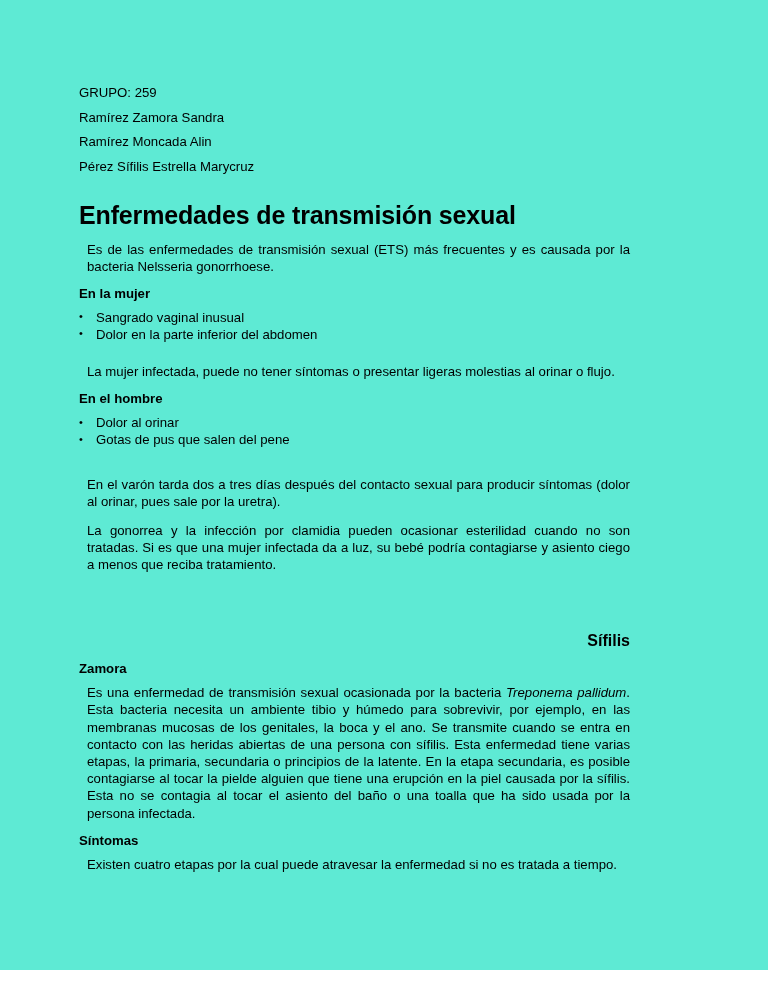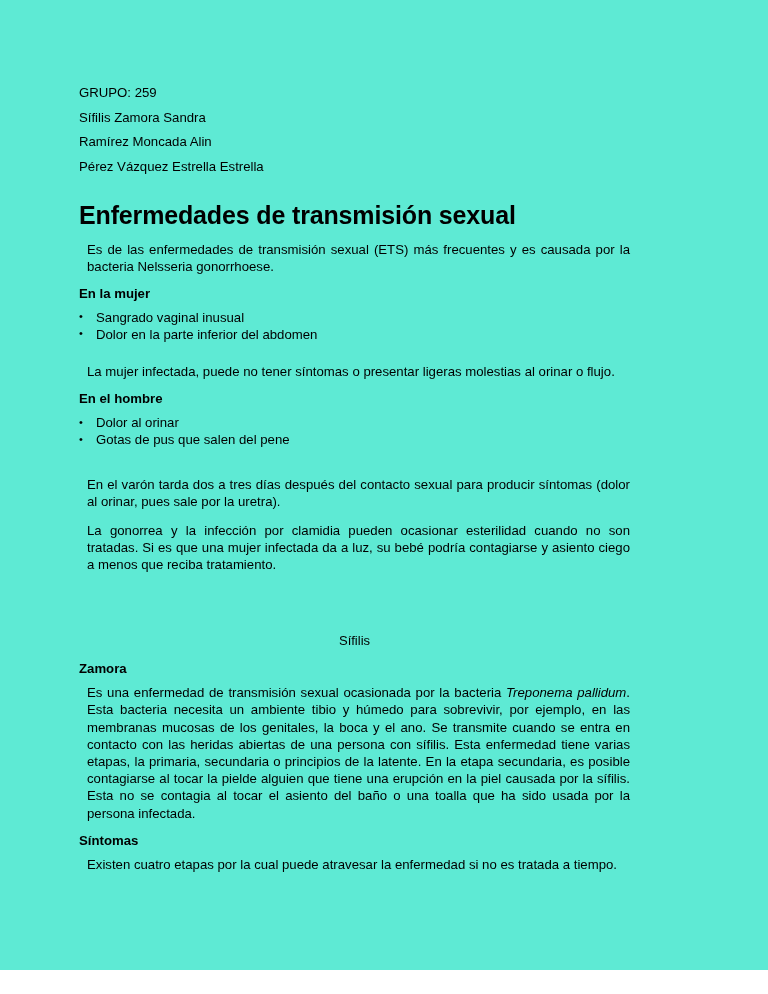--- a/index.html
+++ b/index.html
@@ -40,25 +40,25 @@
   
   .title-main {
     font-size: 25px;
     font-weight: bold;
     line-height: 29px;
     letter-spacing: -0.15px;
     margin: 26px 0 11px 0;
     text-align: left;
   }
   .title-section {
-    font-size: 13px;
-    font-weight: normal;
+    font-size: 16px;
+    font-weight: bold;
     line-height: 21px;
     margin: 0 0 10px 0;
-    text-align: center;
+    text-align: right;
   }
   .subhead {
     font-size: 13.2px;
     font-weight: bold;
     line-height: 16px;
     margin: 0 0 7px 0;
     text-align: left;
   }
 
   
@@ -100,23 +100,23 @@
   .gap-lg { height: 46px; }
 </style>
 </head>
 <body>
 
 <div class="page">
   <div class="doc-body">
 
     <div>
       <p class="meta-line">GRUPO: 259</p>
-      <p class="meta-line">Sífilis Zamora Sandra</p>
+      <p class="meta-line">Ramírez Zamora Sandra</p>
       <p class="meta-line">Ramírez Moncada Alin</p>
-      <p class="meta-line">Pérez Vázquez Estrella Estrella</p>
+      <p class="meta-line">Pérez Sífilis Estrella Marycruz</p>
     </div>
 
     <section>
       <h1 class="title-main">Enfermedades de transmisión sexual</h1>
 
       <p class="para">Es de las enfermedades de transmisión sexual (ETS) más frecuentes y es causada por la bacteria Nelsseria gonorrhoese.</p>
 
       <h3 class="subhead">En la mujer</h3>
       <ul class="bullets">
         <li>Sangrado vaginal inusual</li>

